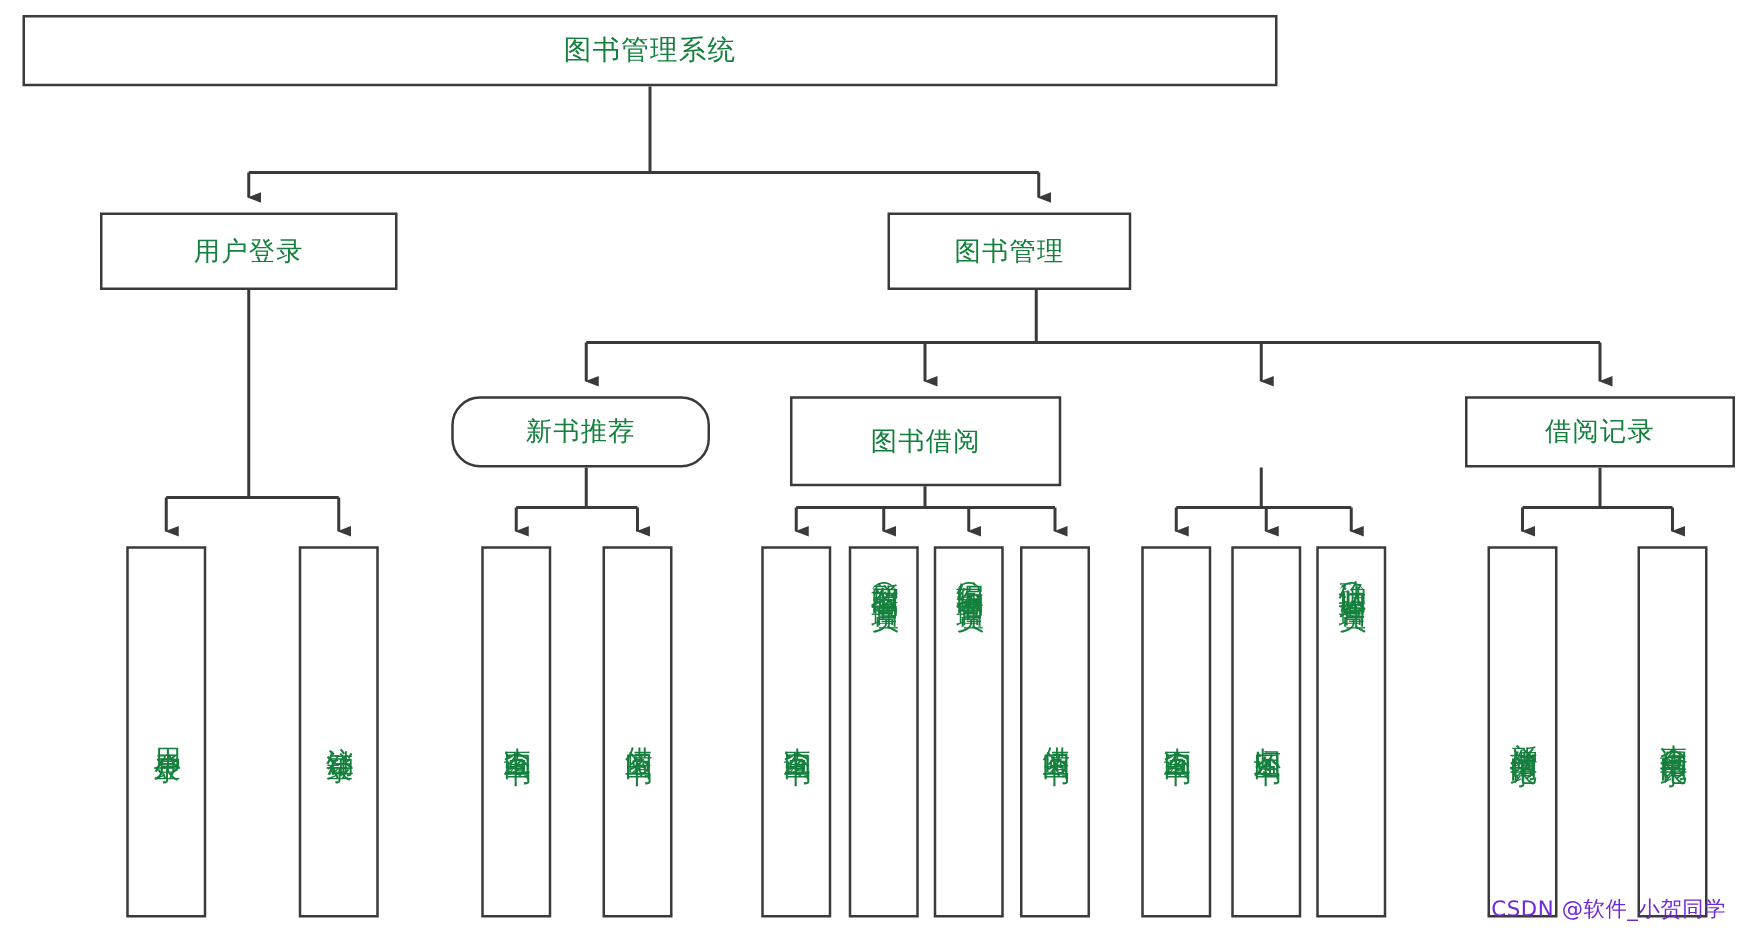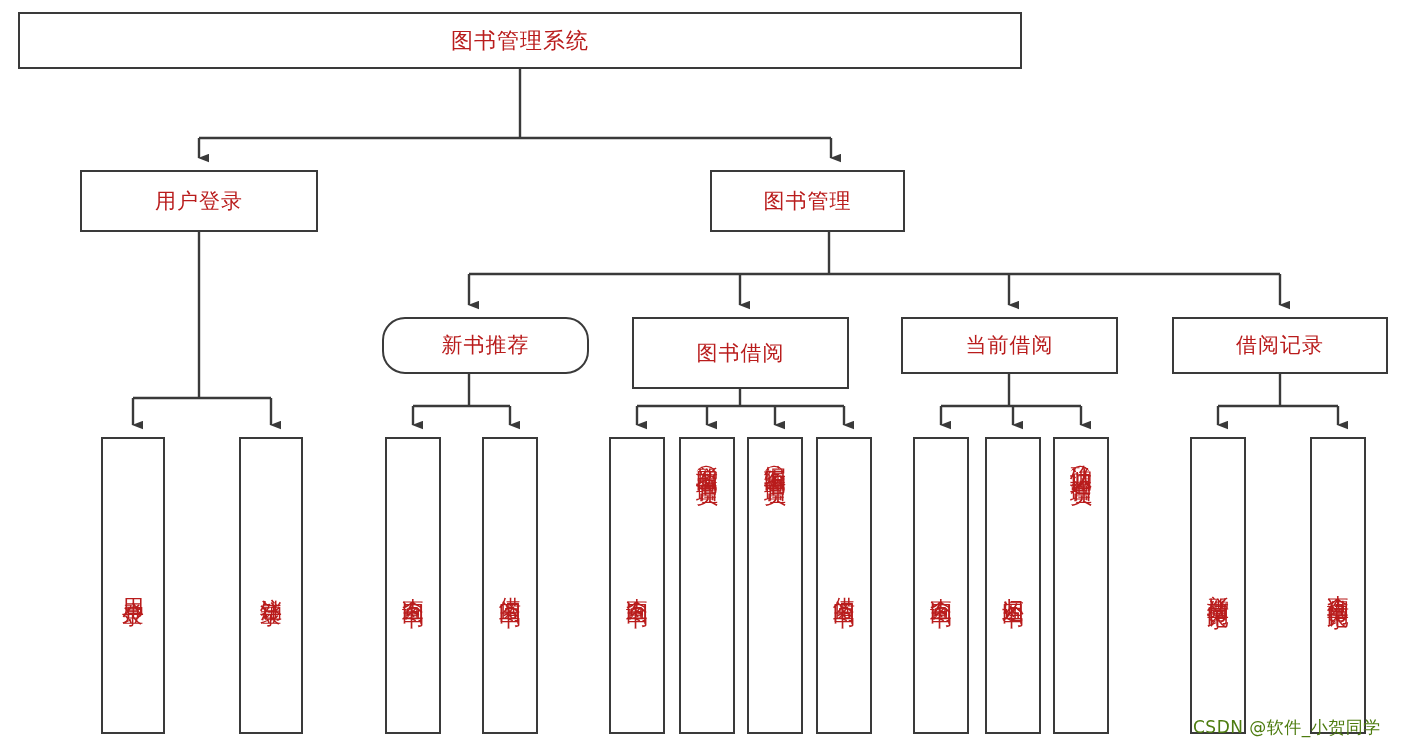--- a/index.html
+++ b/index.html
@@ -32,21 +32,21 @@
     border: 2px solid #3a3a3a;
     display: flex;
     align-items: center;
     justify-content: center;
     color: #3d3d3d;
     z-index: 2;
   }
   .node .lbl {
     display: block;
     text-align: left;
-    color: #b91c1c;
+    color: #15803d;
     line-height: 1.18;
   }
   
   .node.horiz .lbl {
     font-size: 21px;
     letter-spacing: 1px;
     white-space: nowrap;
   }
   .node.root .lbl {
     font-size: 22px;
@@ -63,21 +63,21 @@
     letter-spacing: 3px;
     line-height: 1;
     white-space: nowrap;
   }
   .node.vert.mid {
     align-items: center;
     padding-top: 0;
   }
   .watermark {
     position: absolute;
-    color: #4d7c0f;
+    color: #6d28d9;
     font-size: 17px;
     white-space: nowrap;
     z-index: 5;
     letter-spacing: 0.5px;
   }
 </style>
 </head>
 <body>
 
 <div id="canvas">
@@ -136,29 +136,26 @@
     <span class="lbl">图书管理系统</span>
   </div>
 
   <div class="node horiz" style="left:80px; top:170px; width:238px; height:62px;">
     <span class="lbl">用户登录</span>
   </div>
   <div class="node horiz" style="left:710px; top:170px; width:195px; height:62px;">
     <span class="lbl">图书管理</span>
   </div>
 
-  <div class="node horiz" style="left:382px; top:317px; width:207px; height:57px;border-radius:23px;">
+  <div class="node horiz" style="left:361px; top:317px; width:207px; height:57px;border-radius:23px;">
     <span class="lbl">新书推荐</span>
   </div>
   <div class="node horiz" style="left:632px; top:317px; width:217px; height:72px;">
     <span class="lbl">图书借阅</span>
   </div>
-  <div class="node horiz" style="left:901px; top:317px; width:217px; height:57px;">
-    <span class="lbl">当前借阅</span>
-  </div>
   <div class="node horiz" style="left:1172px; top:317px; width:216px; height:57px;">
     <span class="lbl">借阅记录</span>
   </div>
 
   <div class="node vert mid" style="left:101px; top:437px; width:64px; height:297px;">
     <span class="lbl">用户登录</span>
   </div>
   <div class="node vert mid" style="left:239px; top:437px; width:64px; height:297px;">
     <span class="lbl">注销登录</span>
   </div>

